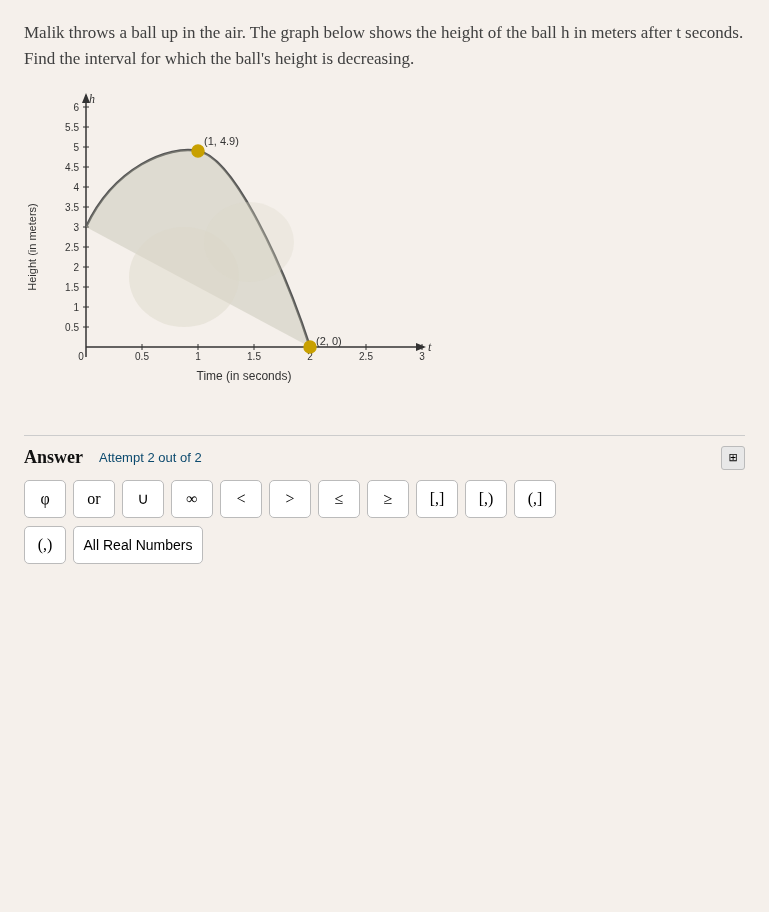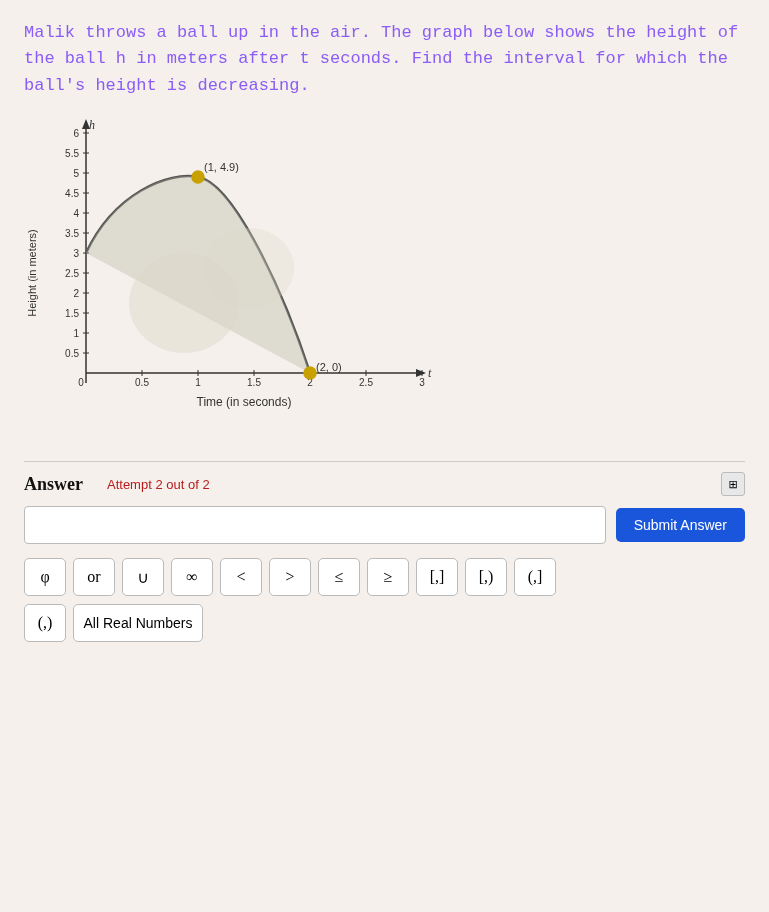--- a/index.html
+++ b/index.html
@@ -15,23 +15,23 @@
       width: 769px;
       min-height: 912px;
       background: #f5f0eb;
       padding: 20px 24px 20px 24px;
       display: flex;
       flex-direction: column;
     }
     .problem-text {
       font-size: 17px;
       line-height: 1.55;
-      color: #8b5cf6;
+      color: #404040;
       margin-bottom: 14px;
-      font-family: Liberation Mono, monospace;
+      font-family: Liberation Serif, serif;
     }
     .graph-area {
       display: flex;
       justify-content: flex-start;
       align-items: flex-start;
       margin-bottom: 10px;
       position: relative;
     }
     .graph-wrapper {
       position: relative;
@@ -45,32 +45,32 @@
       height: 100%;
     }
     .answer-section {
       margin-top: 18px;
       border-top: 1px solid #ccc;
       padding-top: 10px;
     }
     .answer-label-row {
       display: flex;
       align-items: center;
-      gap: 24px;
+      gap: 16px;
       margin-bottom: 10px;
     }
     .answer-label {
       font-size: 18px;
       font-weight: bold;
       color: #111;
       font-family: 'Times New Roman', serif;
     }
     .attempt-text {
       font-size: 13px;
-      color: #b91c1c;
+      color: #0c4a6e;
       font-family: Arial, sans-serif;
     }
     .answer-input-row {
       display: flex;
       align-items: center;
       gap: 10px;
       margin-bottom: 14px;
     }
     .answer-input {
       flex: 1;
@@ -241,24 +241,20 @@
 
   <div class="answer-section">
     <div class="answer-label-row">
       <span class="answer-label">Answer</span>
       <span class="attempt-text">Attempt 2 out of 2</span>
       <span style="margin-left:auto;">
         <span class="icon-small">⊞</span>
       </span>
     </div>
 
-    <div class="answer-input-row">
-      <input class="answer-input" type="text" placeholder="" style="">
-      <button class="submit-btn">Submit Answer</button>
-    </div>
 
     <div class="keyboard-row">
       <button class="kb-btn">φ</button>
       <button class="kb-btn">or</button>
       <button class="kb-btn">∪</button>
       <button class="kb-btn">∞</button>
       <button class="kb-btn">&lt;</button>
       <button class="kb-btn">&gt;</button>
       <button class="kb-btn">≤</button>
       <button class="kb-btn">≥</button>

